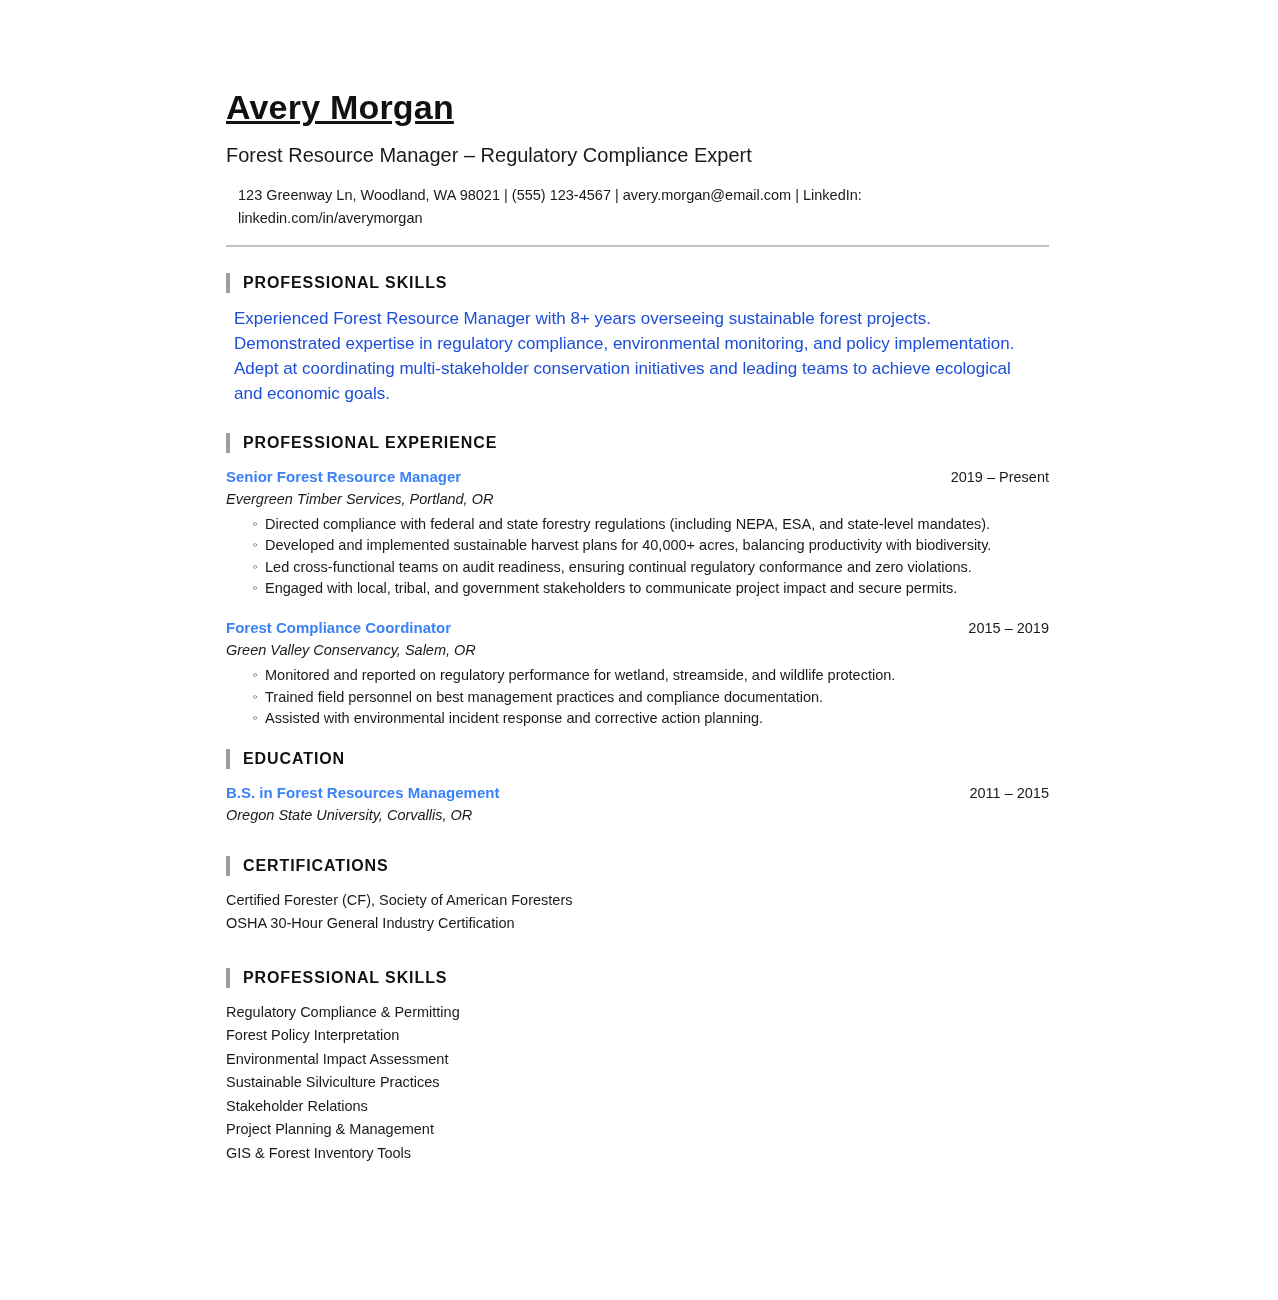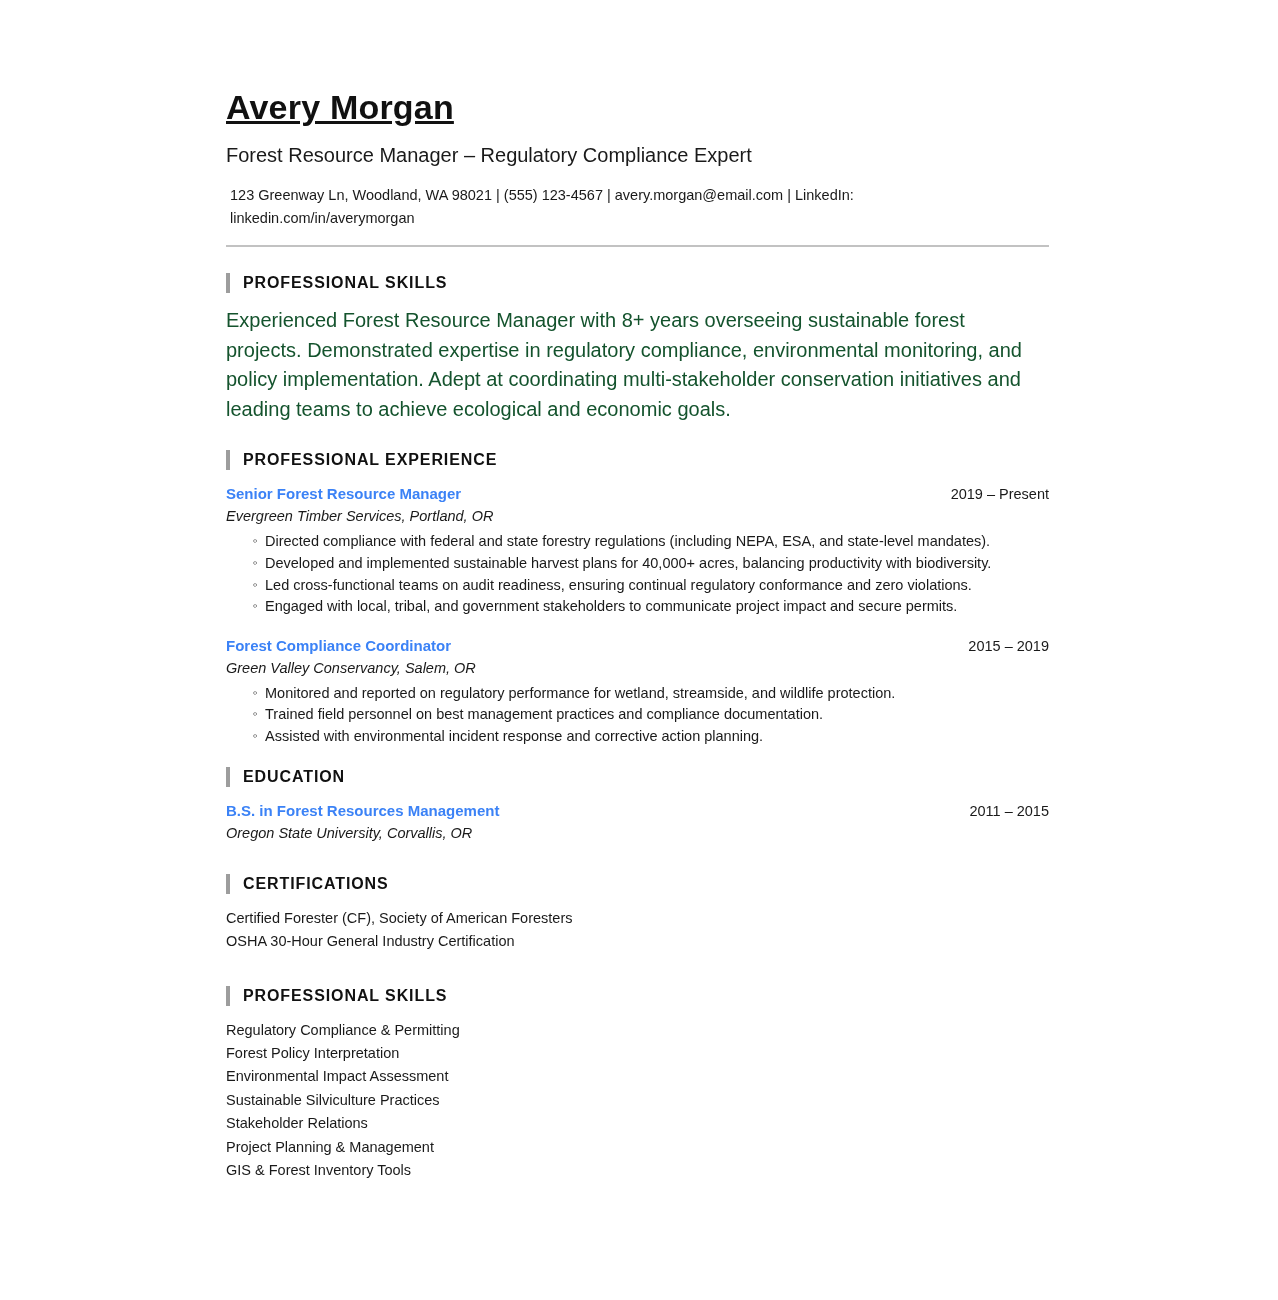--- a/index.html
+++ b/index.html
@@ -42,21 +42,21 @@
     font-size: 20px;
     font-weight: normal;
     color: #1a1a1a;
     line-height: 1.3;
     margin: 16px 0 16px 0;
   }
   .contact {
     font-size: 14.5px;
     color: #1a1a1a;
     line-height: 1.55;
-    margin: 4px;
+    margin: 12px;
     max-width: 740px;
   }
   .header-rule {
     margin-top: 16px;
     border-top: 2px solid #c2c2c2;
     width: 100%;
     height: 0;
   }
 
   
@@ -77,24 +77,24 @@
   }
   .section-title {
     font-size: 16px;
     font-weight: bold;
     letter-spacing: 0.9px;
     color: #111111;
     line-height: 1;
   }
 
   .summary-text {
-    font-size: 20px;
+    font-size: 17px;
     line-height: 1.48;
-    color: #14532d;
-    margin: 0;
+    color: #1d4ed8;
+    margin: 8px;
     max-width: 800px;
   }
 
   
   .entry { margin-bottom: 2px; }
   .entry + .entry { margin-top: 18px; }
   .entry-top {
     display: flex;
     justify-content: space-between;
     align-items: baseline;

